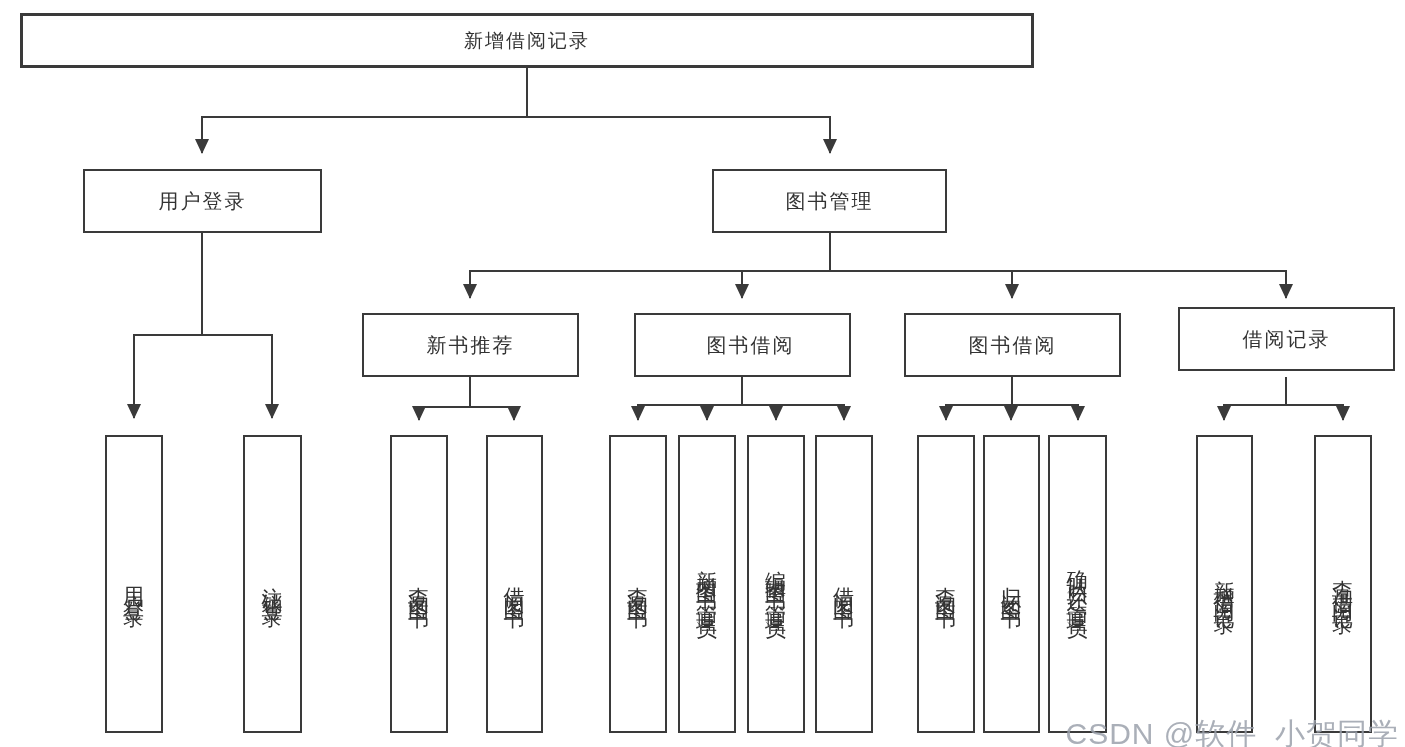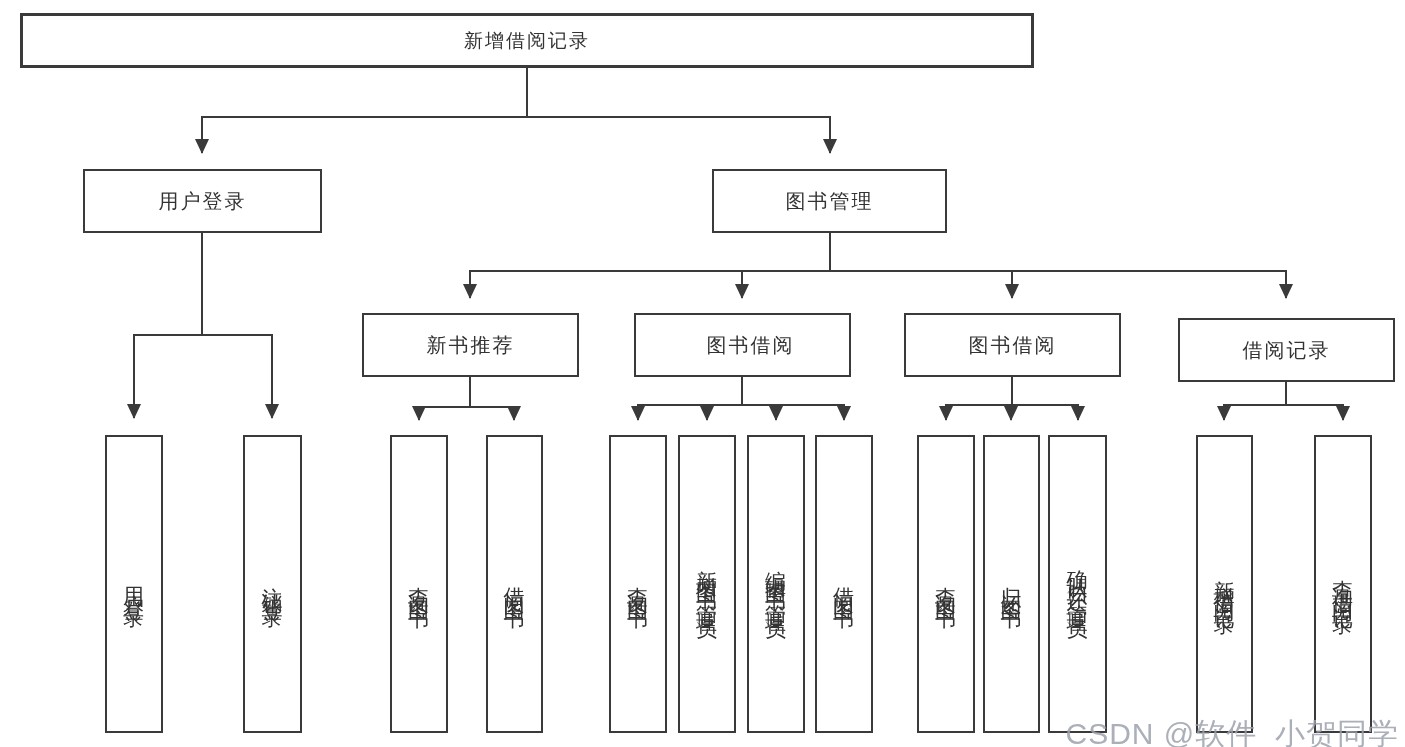--- a/index.html
+++ b/index.html
@@ -113,21 +113,21 @@
   </svg>
 
   <div class="box root-box" style="left:20px; top:13px; width:1014px; height:55px;">新增借阅记录</div>
 
   <div class="box" style="left:83px; top:169px; width:239px; height:64px;">用户登录</div>
   <div class="box" style="left:362px; top:313px; width:217px; height:64px;">新书推荐</div>
 
   <div class="box" style="left:712px; top:169px; width:235px; height:64px;">图书管理</div>
   <div class="box" style="left:634px; top:313px; width:217px; height:64px;padding-left:16px;">图书借阅</div>
   <div class="box" style="left:904px; top:313px; width:217px; height:64px;">图书借阅</div>
-  <div class="box" style="left:1178px; top:318px; width:217px; height:64px;font-family:Liberation Serif, serif;">借阅记录</div>
+  <div class="box" style="left:1178px; top:307px; width:217px; height:64px;font-family:Liberation Serif, serif;">借阅记录</div>
 
   <div class="box leaf" style="left:105px; top:435px; width:58px; height:298px;">用户登录</div>
   <div class="box leaf" style="left:243px; top:435px; width:59px; height:298px;">注销登录</div>
 
   <div class="box leaf" style="left:390px; top:435px; width:58px; height:298px;">查询图书</div>
   <div class="box leaf" style="left:486px; top:435px; width:57px; height:298px;">借阅图书</div>
 
   <div class="box leaf" style="left:609px; top:435px; width:58px; height:298px;">查询图书</div>
   <div class="box leaf" style="left:678px; top:435px; width:58px; height:298px;">新增图书（管理员）</div>
   <div class="box leaf" style="left:747px; top:435px; width:58px; height:298px;">编辑图书（管理员）</div>

